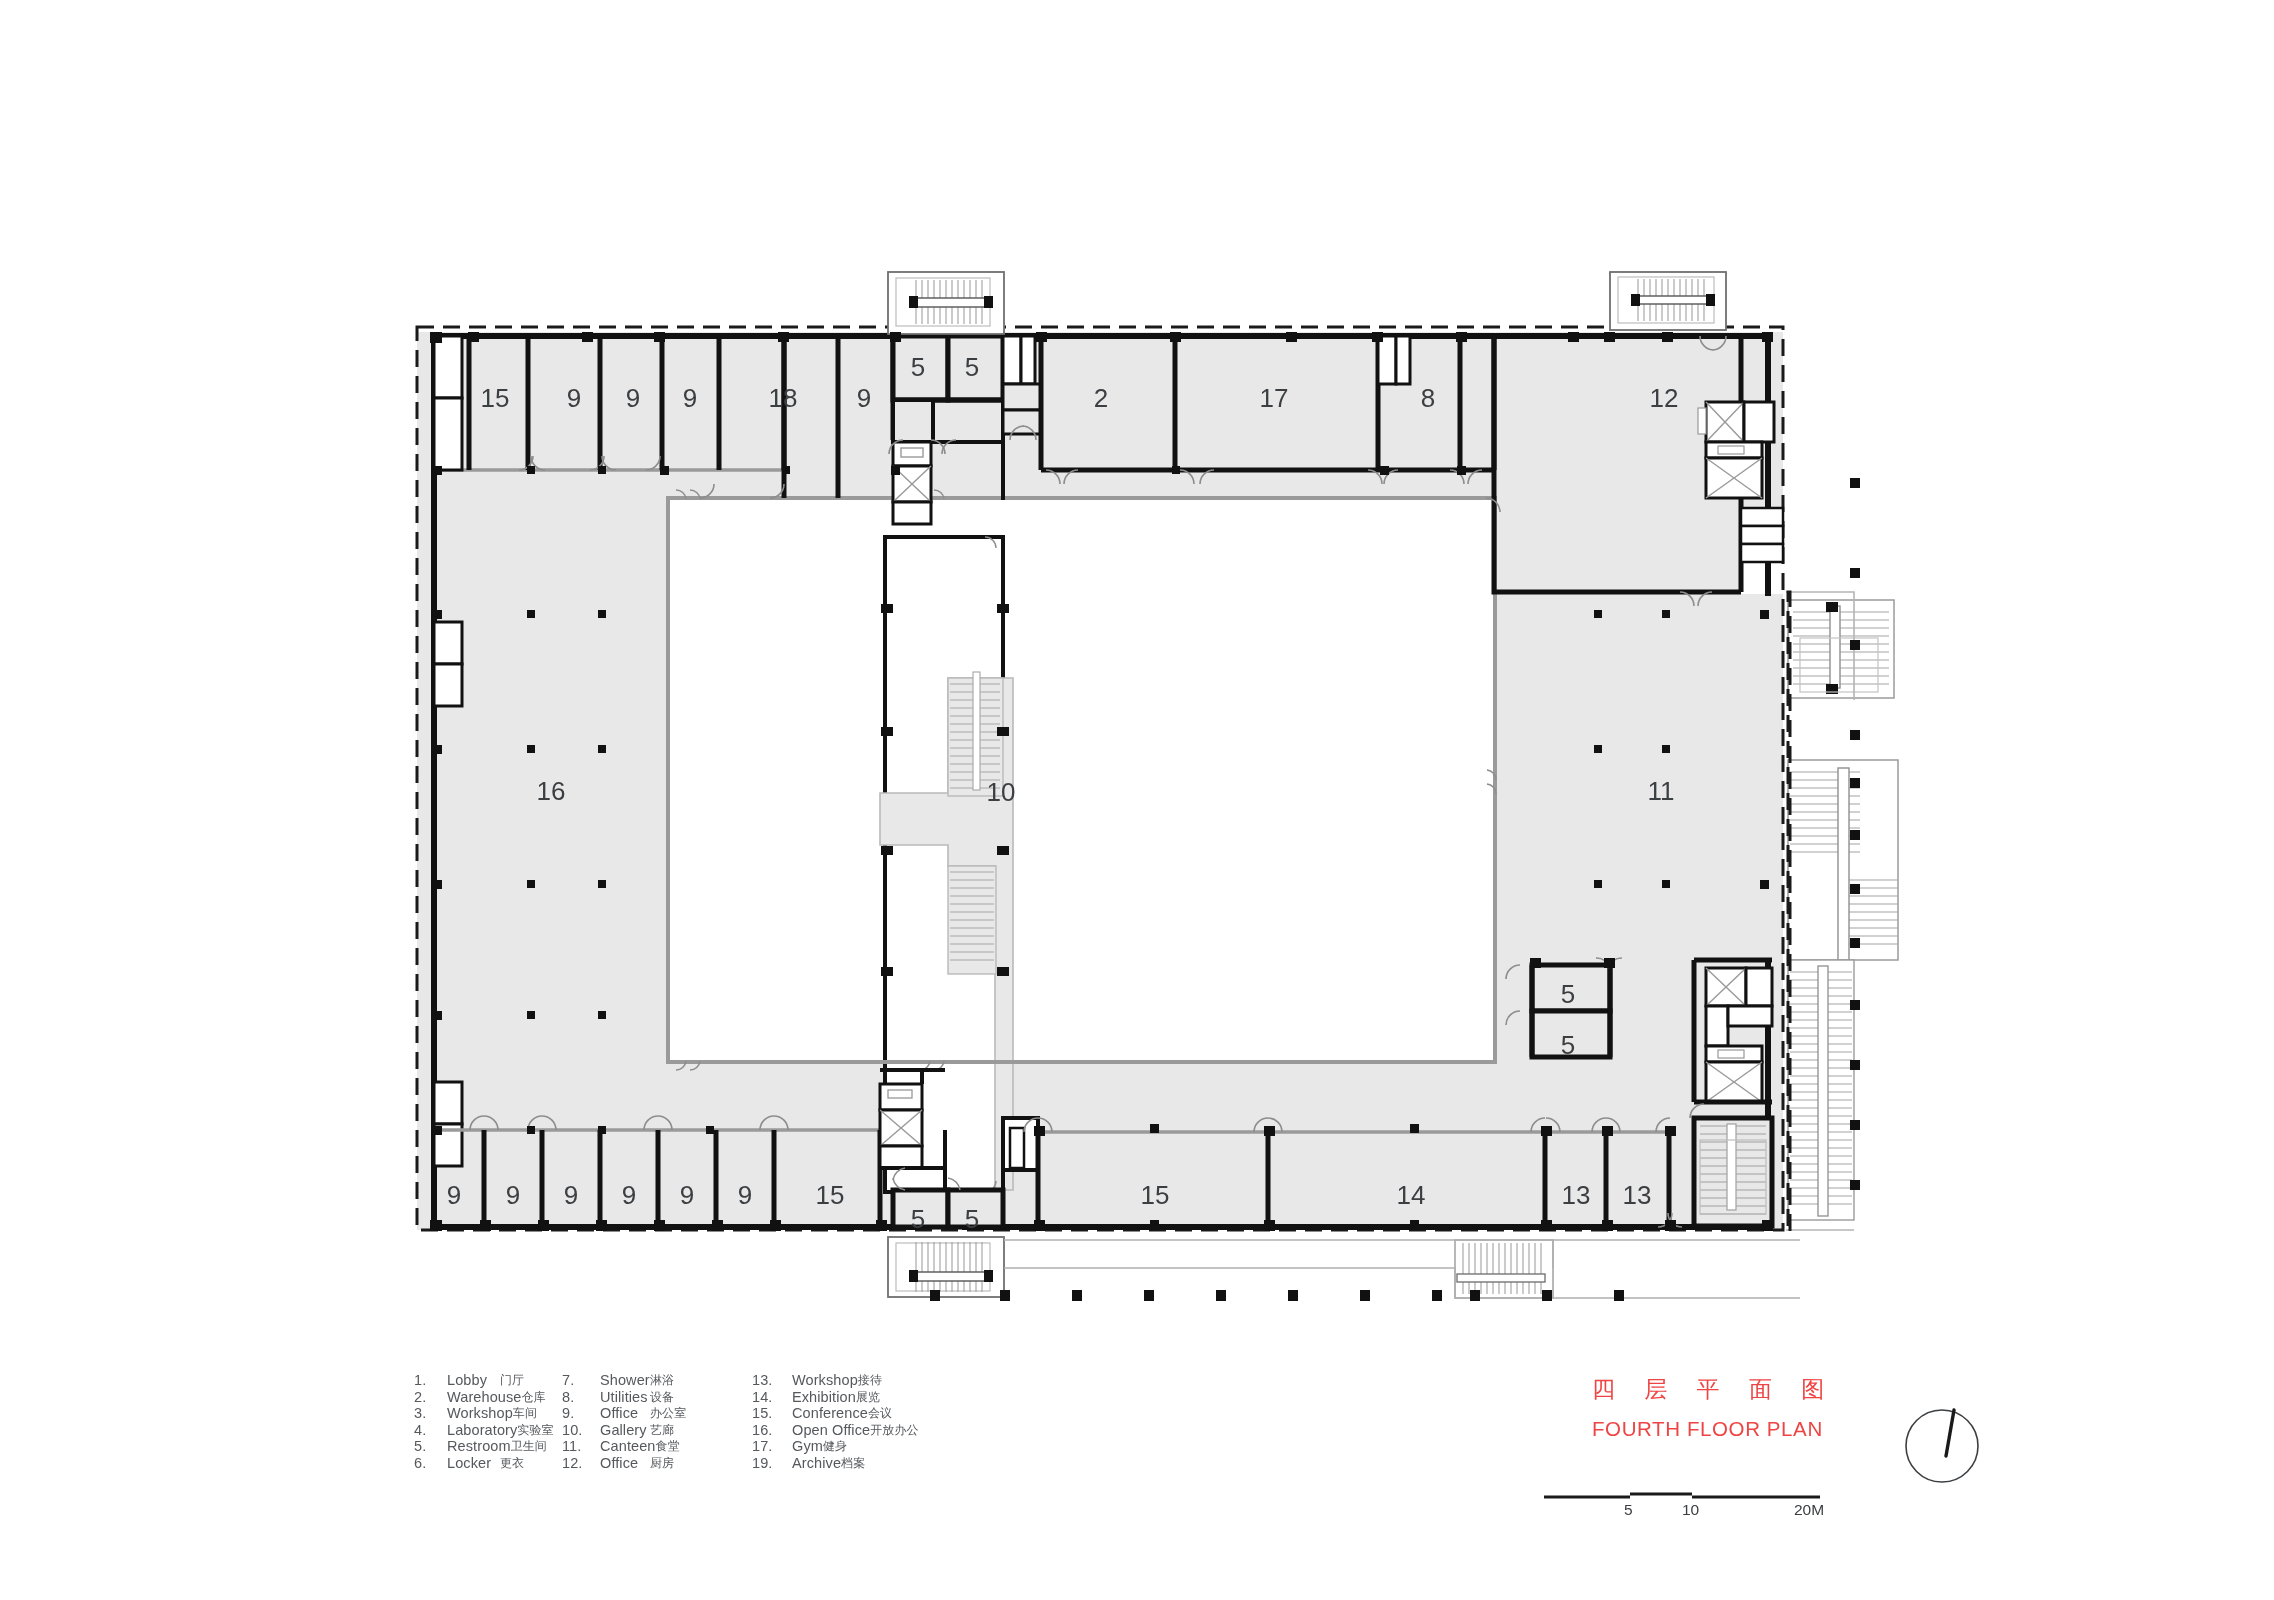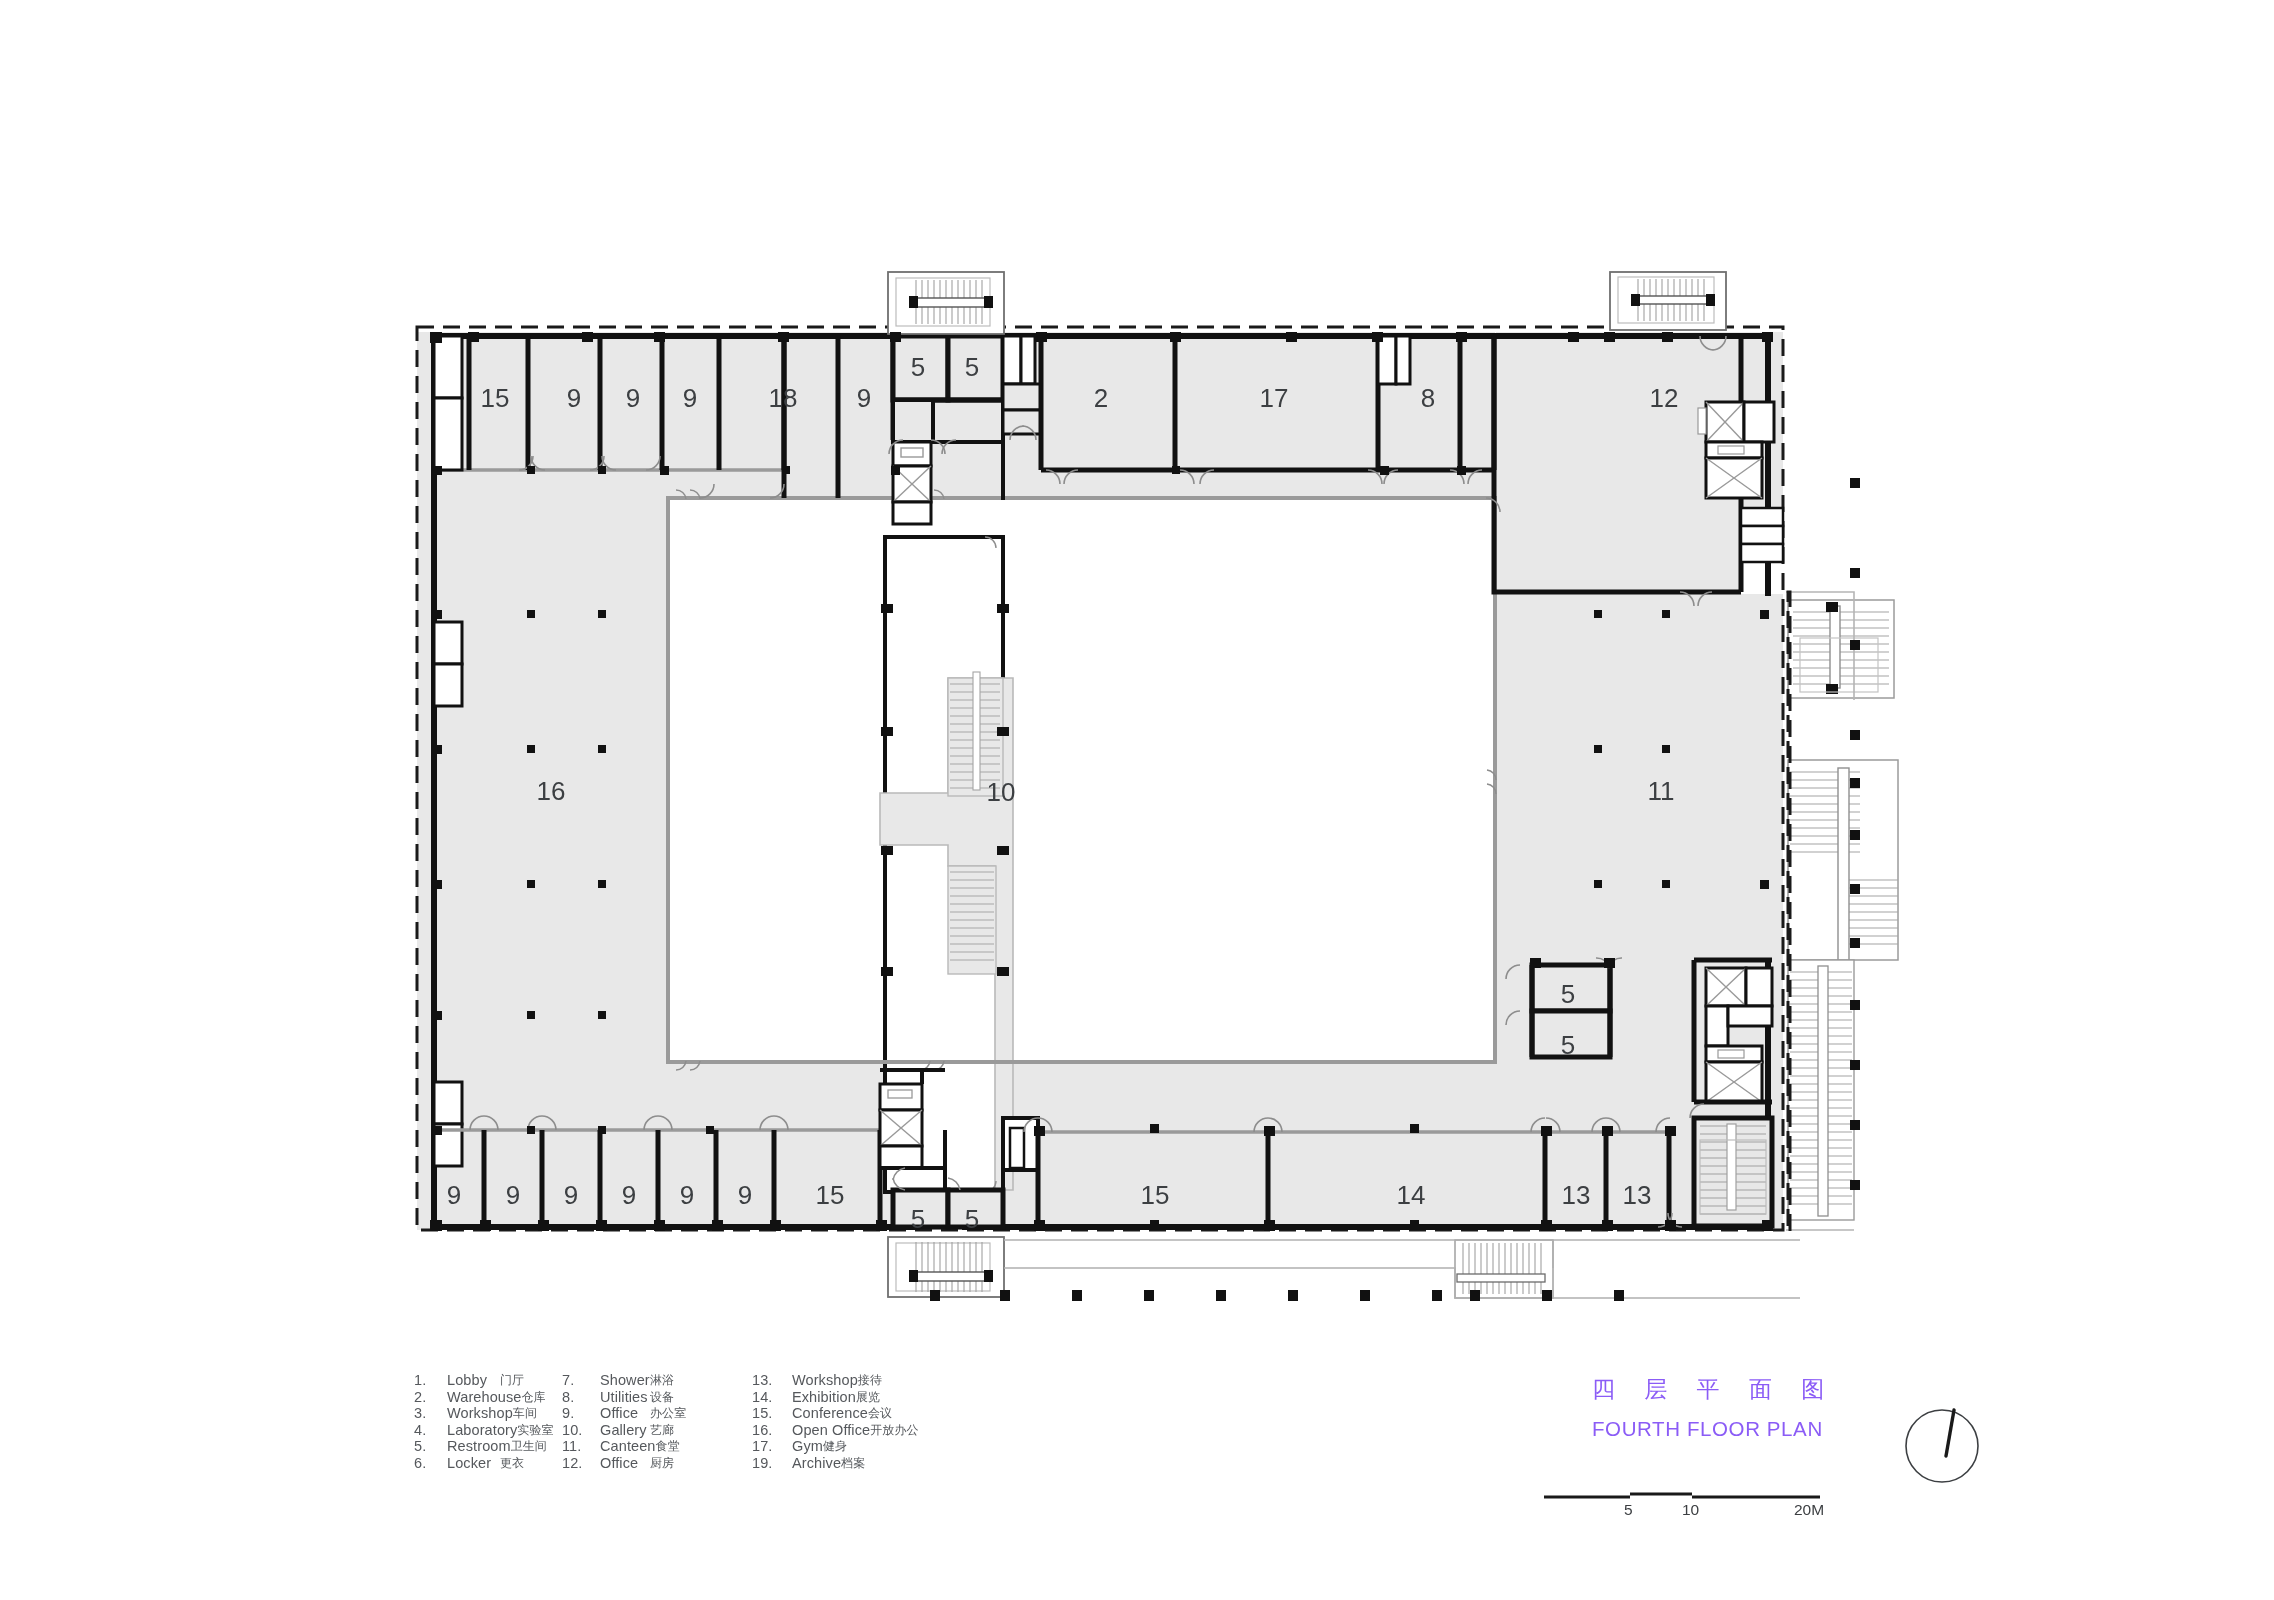--- a/index.html
+++ b/index.html
@@ -56,21 +56,21 @@
   .lg-zh  { width: 62px; flex: none; font-family: "DejaVu Sans", sans-serif; font-size: 12px; }
   .legend-col.c2 .lg-num { width: 22px; }
   .legend-col.c3 .lg-num { width: 24px; margin-left: 40px; }
   .legend-col.c3 .lg-zh  { width: 66px; }
 
   
   #titleblock {
     position: absolute;
     left: 1592px;
     top: 1376px;
-    color: #8b5cf6;
+    color: #ef4444;
   }
   #title-zh {
     font-family: "DejaVu Sans", sans-serif;
     font-size: 23px;
     letter-spacing: 11px;
     line-height: 27px;
     white-space: nowrap;
   }
   #title-en {
     font-size: 20.5px;

